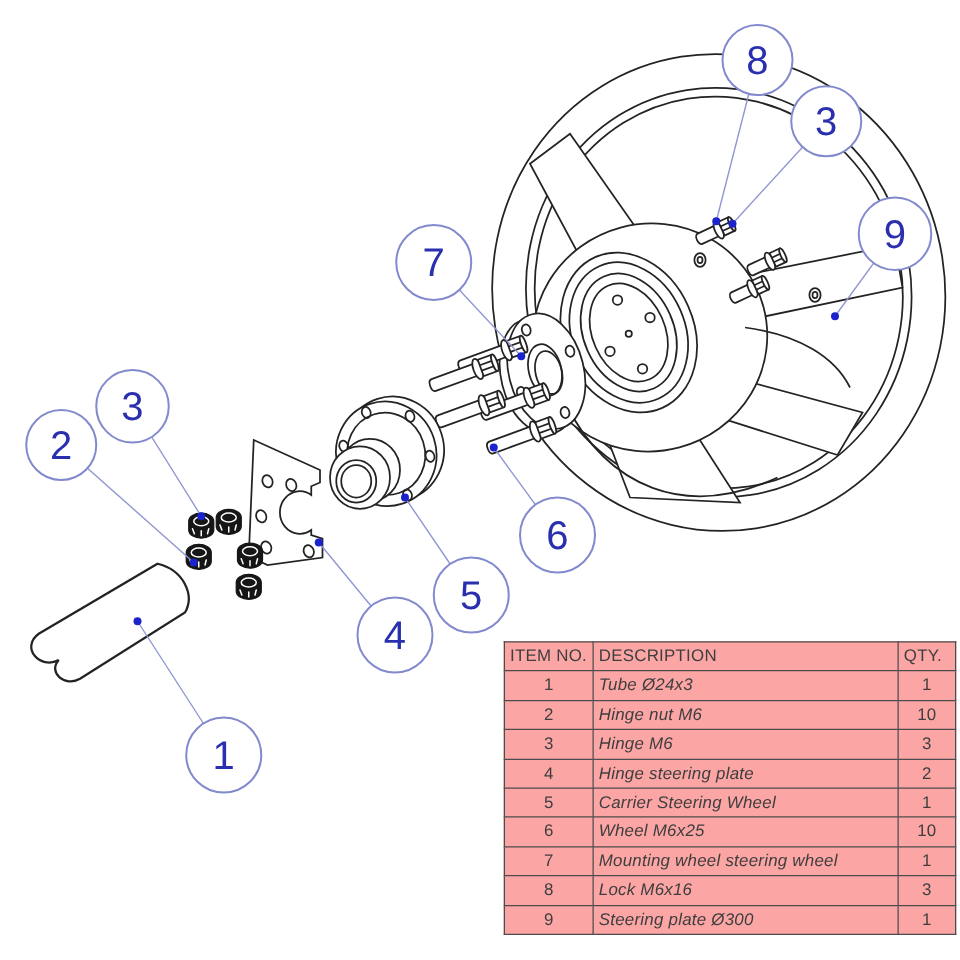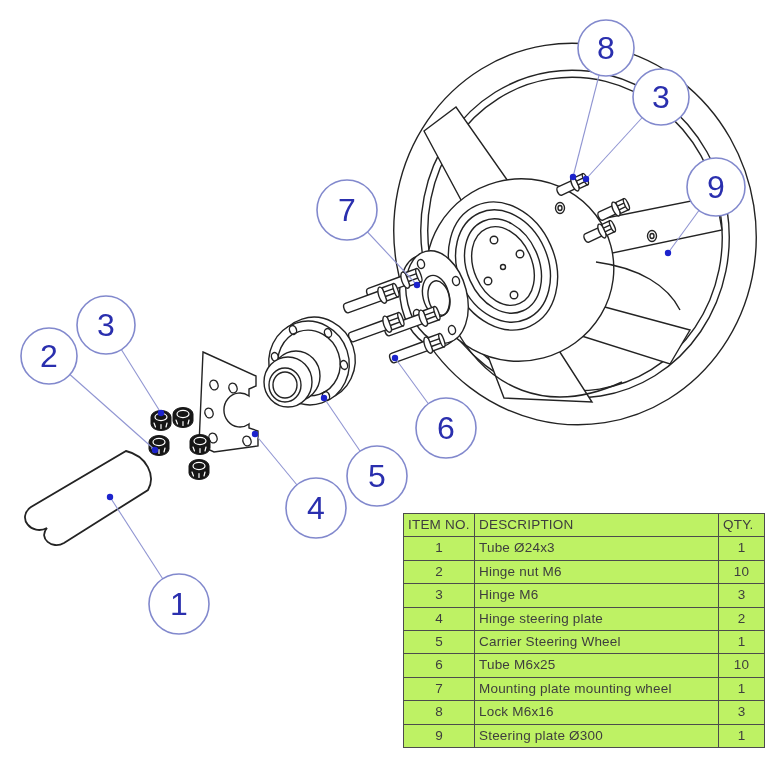--- a/index.html
+++ b/index.html
@@ -9,26 +9,26 @@
   .ln{fill:none;stroke:#232323;stroke-width:1.4;}
   .part{fill:#ffffff;stroke:#232323;stroke-width:1.4;}
   .thick{stroke-width:1.8;}
   .wht{stroke:#ffffff;stroke-width:1.2;fill:none;stroke-linecap:round;}
   .nutbody{fill:#161616;stroke:#161616;stroke-width:1;}
   .balloon-circle{fill:#ffffff;stroke:#8289cd;stroke-width:1.6;}
   .balloon-num{fill:#2a2fae;font-size:32px;font-family:"Liberation Sans",sans-serif;text-anchor:middle;}
   .leader{stroke:#9095d2;stroke-width:1.1;fill:none;}
   .ldot{fill:#1c23cc;}
   #bom{position:absolute;left:403px;top:513px;width:361px;border-collapse:collapse;
-       table-layout:fixed;background:#bef264;color:#3e3e3e;font-size:13.5px;letter-spacing:0.2px;}
+       table-layout:fixed;background:#fca5a5;color:#3e3e3e;font-size:13.5px;letter-spacing:0.2px;}
   #bom th,#bom td{border:1.5px solid #4c4c4c;height:22.4px;padding:0 4px;font-weight:normal;
        overflow:hidden;white-space:nowrap;line-height:22.4px;}
   #bom th{text-align:left;}
   #bom td.cnum{text-align:center;}
-  #bom td.desc{text-align:left;}
+  #bom td.desc{text-align:left;font-style:italic;}
 </style>
 </head>
 <body>
 
 <div class="stage">
   <svg id="diagram-svg" width="768" height="768" viewBox="0 0 768 768">
     <defs>
       <g id="bolt-lg">
         <path class="part" d="M 0,-5 C -4,-5 -4,5 0,5 L 36,5 L 36,-5 Z"></path>
         <ellipse class="part" cx="37.5" cy="0" rx="3.5" ry="8.5"></ellipse>
@@ -217,26 +217,26 @@
           <td class="desc">Hinge steering plate</td>
           <td class="cnum">2</td>
         </tr>
         <tr>
           <td class="cnum">5</td>
           <td class="desc">Carrier Steering Wheel</td>
           <td class="cnum">1</td>
         </tr>
         <tr>
           <td class="cnum">6</td>
-          <td class="desc">Tube M6x25</td>
+          <td class="desc">Wheel M6x25</td>
           <td class="cnum">10</td>
         </tr>
         <tr>
           <td class="cnum">7</td>
-          <td class="desc">Mounting plate mounting wheel</td>
+          <td class="desc">Mounting wheel steering wheel</td>
           <td class="cnum">1</td>
         </tr>
         <tr>
           <td class="cnum">8</td>
           <td class="desc">Lock M6x16</td>
           <td class="cnum">3</td>
         </tr>
         <tr>
           <td class="cnum">9</td>
           <td class="desc">Steering plate Ø300</td>

